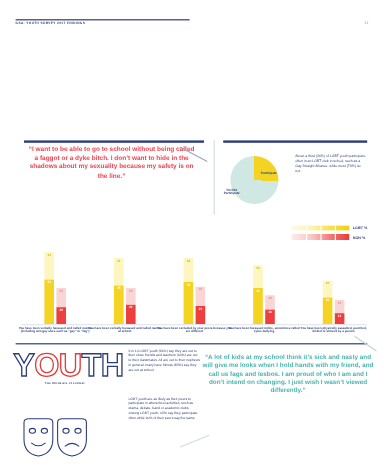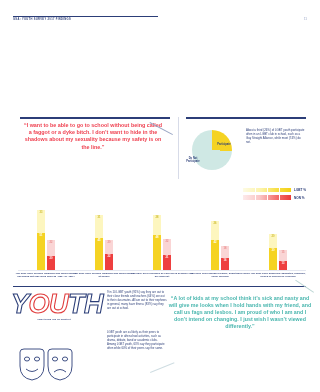--- a/index.html
+++ b/index.html
@@ -113,21 +113,21 @@
     font-weight: bold; color: #2c3e78;
   }
 
   
   .rule-bottom {
     position: absolute; left: 13px; top: 286px; width: 293px; height: 1.4px;
     background: #2c3e78;
   }
 
   
-  .youth-block { position: absolute; left: 11px; top: 291px; width: 92px; font-style: italic; }
+  .youth-block { position: absolute; left: 11px; top: 291px; width: 92px; }
   .youth-word {
     font-size: 27px; line-height: 26px; font-weight: bold; letter-spacing: -0.5px;
     color: #ffffff;
     -webkit-text-stroke: 1.1px #2c3e78;
     text-align: left;
   }
   .youth-word .u { -webkit-text-stroke: 1.1px #e03c3c; }
   .youth-sub {
     margin-top: 1px; font-size: 2.4px; font-weight: bold; color: #2c3e78;
     letter-spacing: 0.2px; text-align: center; width: 86px;

